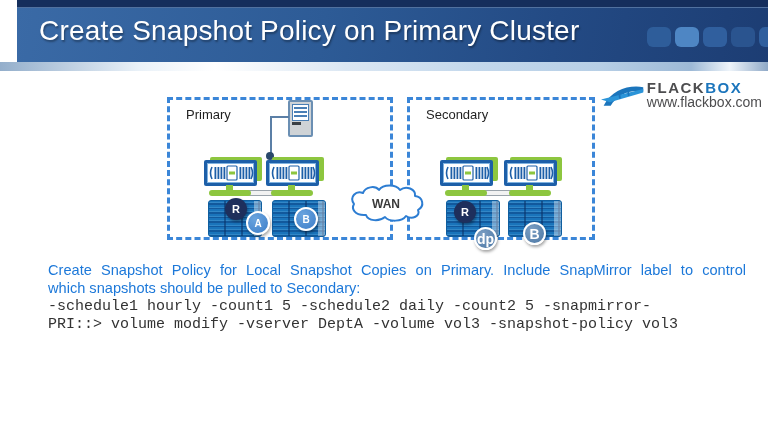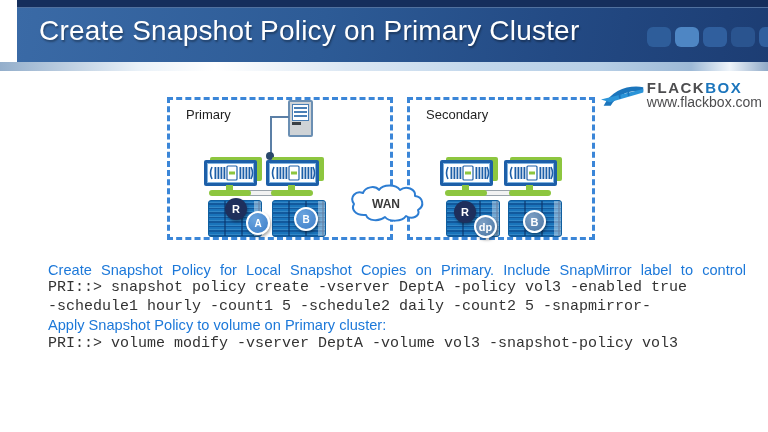--- a/index.html
+++ b/index.html
@@ -70,21 +70,21 @@
       repeating-linear-gradient(0deg,rgba(10,62,126,.5) 0 1.5px,rgba(124,192,232,.25) 1.5px 2.5px,rgba(10,62,126,0) 2.5px 4.5px),
       #1a74bb;
   }
   
   .badge{
     position:absolute;border-radius:50%;color:#fff;display:flex;align-items:center;justify-content:center;
     font-weight:bold;z-index:3;box-shadow:1px 2px 3px rgba(0,0,0,.35);
   }
   .badge-navy{width:22px;height:22px;background:#1e2f5c;font-size:11px;}
   .badge-blue{width:20px;height:20px;background:radial-gradient(circle at 35% 30%,#6aa4de,#3c7ec9);border:2px solid #fff;font-size:10px;box-sizing:content-box;}
-  .badge-gray{width:19px;height:19px;background:radial-gradient(circle at 35% 30%,#7c9fc4,#4a76a4);border:2px solid #fff;font-size:11px;box-sizing:content-box;}
+  .badge-gray{width:19px;height:19px;background:radial-gradient(circle at 35% 30%,#7c9fc4,#4a76a4);border:2px solid #fff;font-size:14px;box-sizing:content-box;margin-top:12px;}
   
   .wan{position:absolute;left:345px;top:184px;z-index:4;}
   
   .textblock{position:absolute;left:48px;top:261px;width:698px;line-height:18.4px;}
   .blue-line{color:#1c78d9;font-size:14.6px;}
   .justify-full{text-align:justify;text-align-last:justify;}
   .mono-line{font-family:"Liberation Mono","DejaVu Sans Mono",monospace;font-size:15px;color:#333333;white-space:pre;}
 </style>
 </head>
 <body>
@@ -229,19 +229,18 @@
   <div class="badge badge-gray" style="left:474px;top:215px">dp</div>
   <div class="badge badge-gray" style="left:523px;top:210px">B</div>
 
   <svg class="wan" width="82" height="40" viewBox="0 0 82 40">
     <path d="M19 31 C 10 31 6 25 9 20 C 4 13 11 6 18 9 C 20 3 30 1 34 6 C 38 0 51 0 55 6 C 61 1 71 5 70 12 C 78 13 80 22 73 26 C 76 32 67 36 61 32 C 57 38 44 38 40 33 C 34 38 23 37 21 31 Z" fill="#ffffff" stroke="#2d7dd2" stroke-width="2" stroke-linejoin="round"></path>
     <text x="41" y="24" text-anchor="middle" font-size="12" font-weight="bold" fill="#3a3a3a" font-family="Liberation Sans, sans-serif">WAN</text>
   </svg>
 
   <div class="textblock">
     <div class="blue-line justify-full">Create Snapshot Policy for Local Snapshot Copies on Primary. Include SnapMirror label to control</div>
-    <div class="mono-line">PRI::&gt; snapshot policy create -vserver DeptA -policy vol3 -enabled true</div>
+    <div class="blue-line">which snapshots should be pulled to Secondary:</div>
     <div class="mono-line">-schedule1 hourly -count1 5 -schedule2 daily -count2 5 -snapmirror-</div>
-    <div class="blue-line">Apply Snapshot Policy to volume on Primary cluster:</div>
     <div class="mono-line">PRI::&gt; volume modify -vserver DeptA -volume vol3 -snapshot-policy vol3</div>
   </div>
 
 </div>
 
 </body></html>

